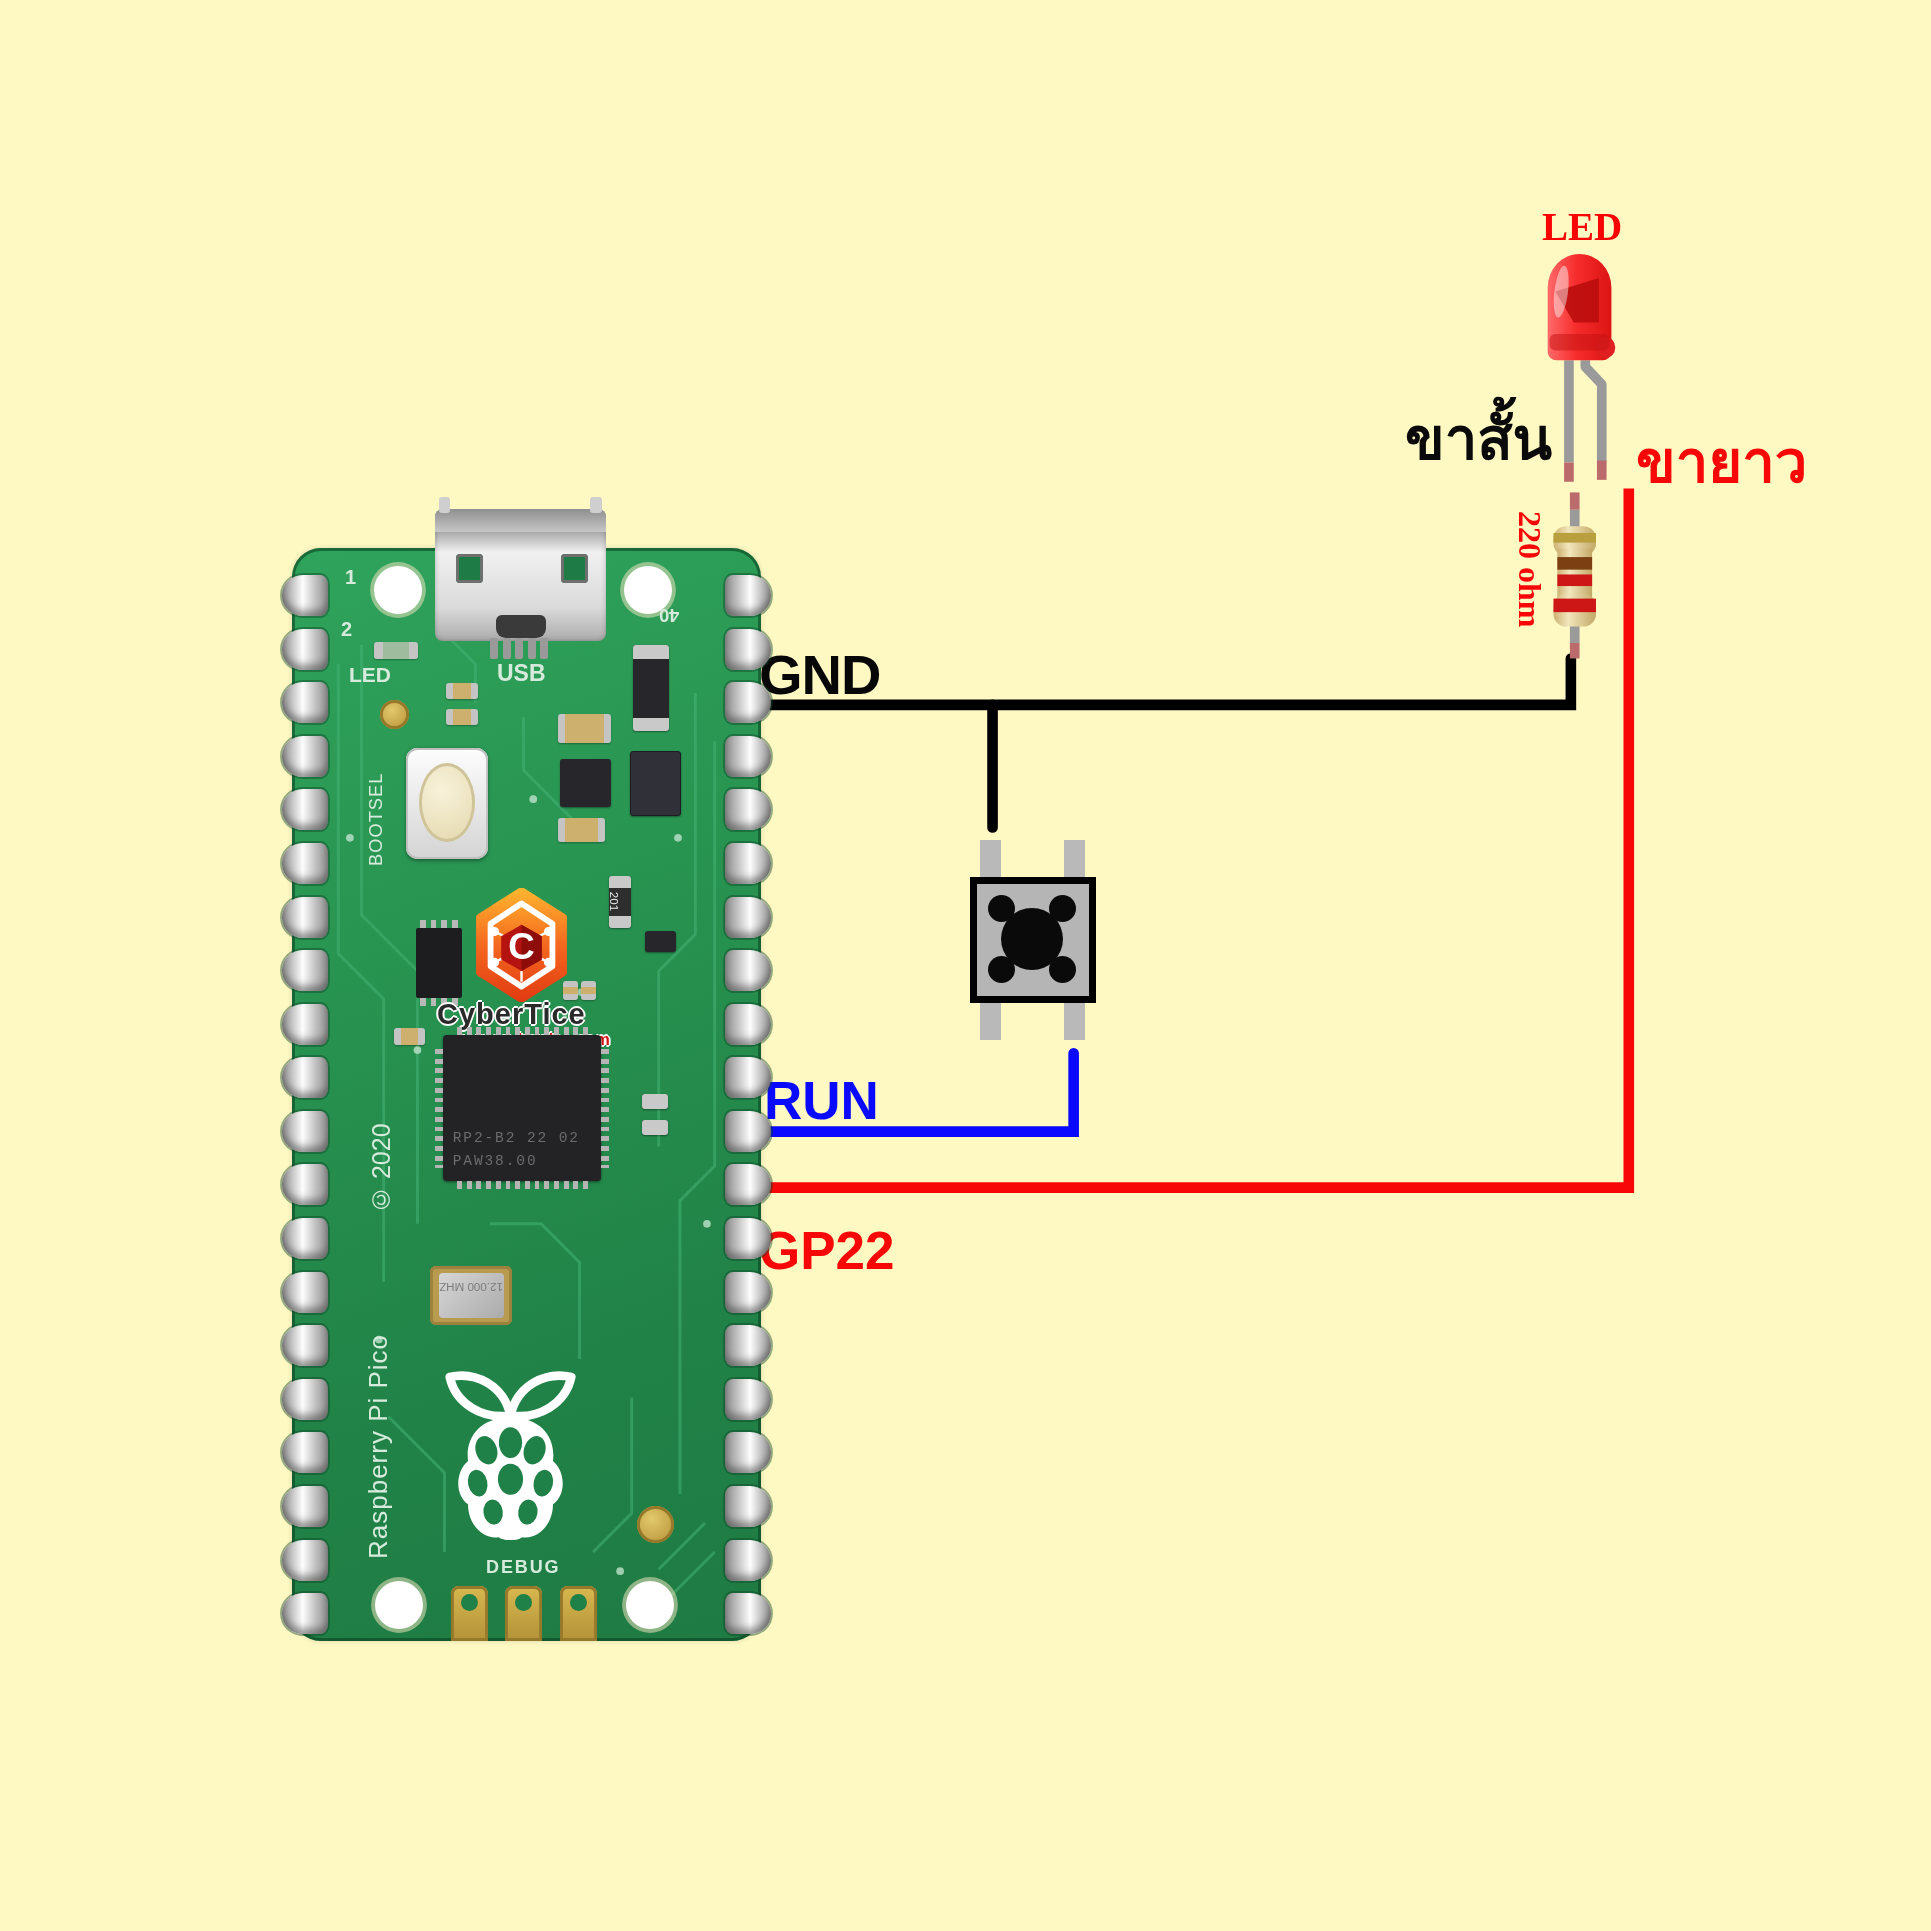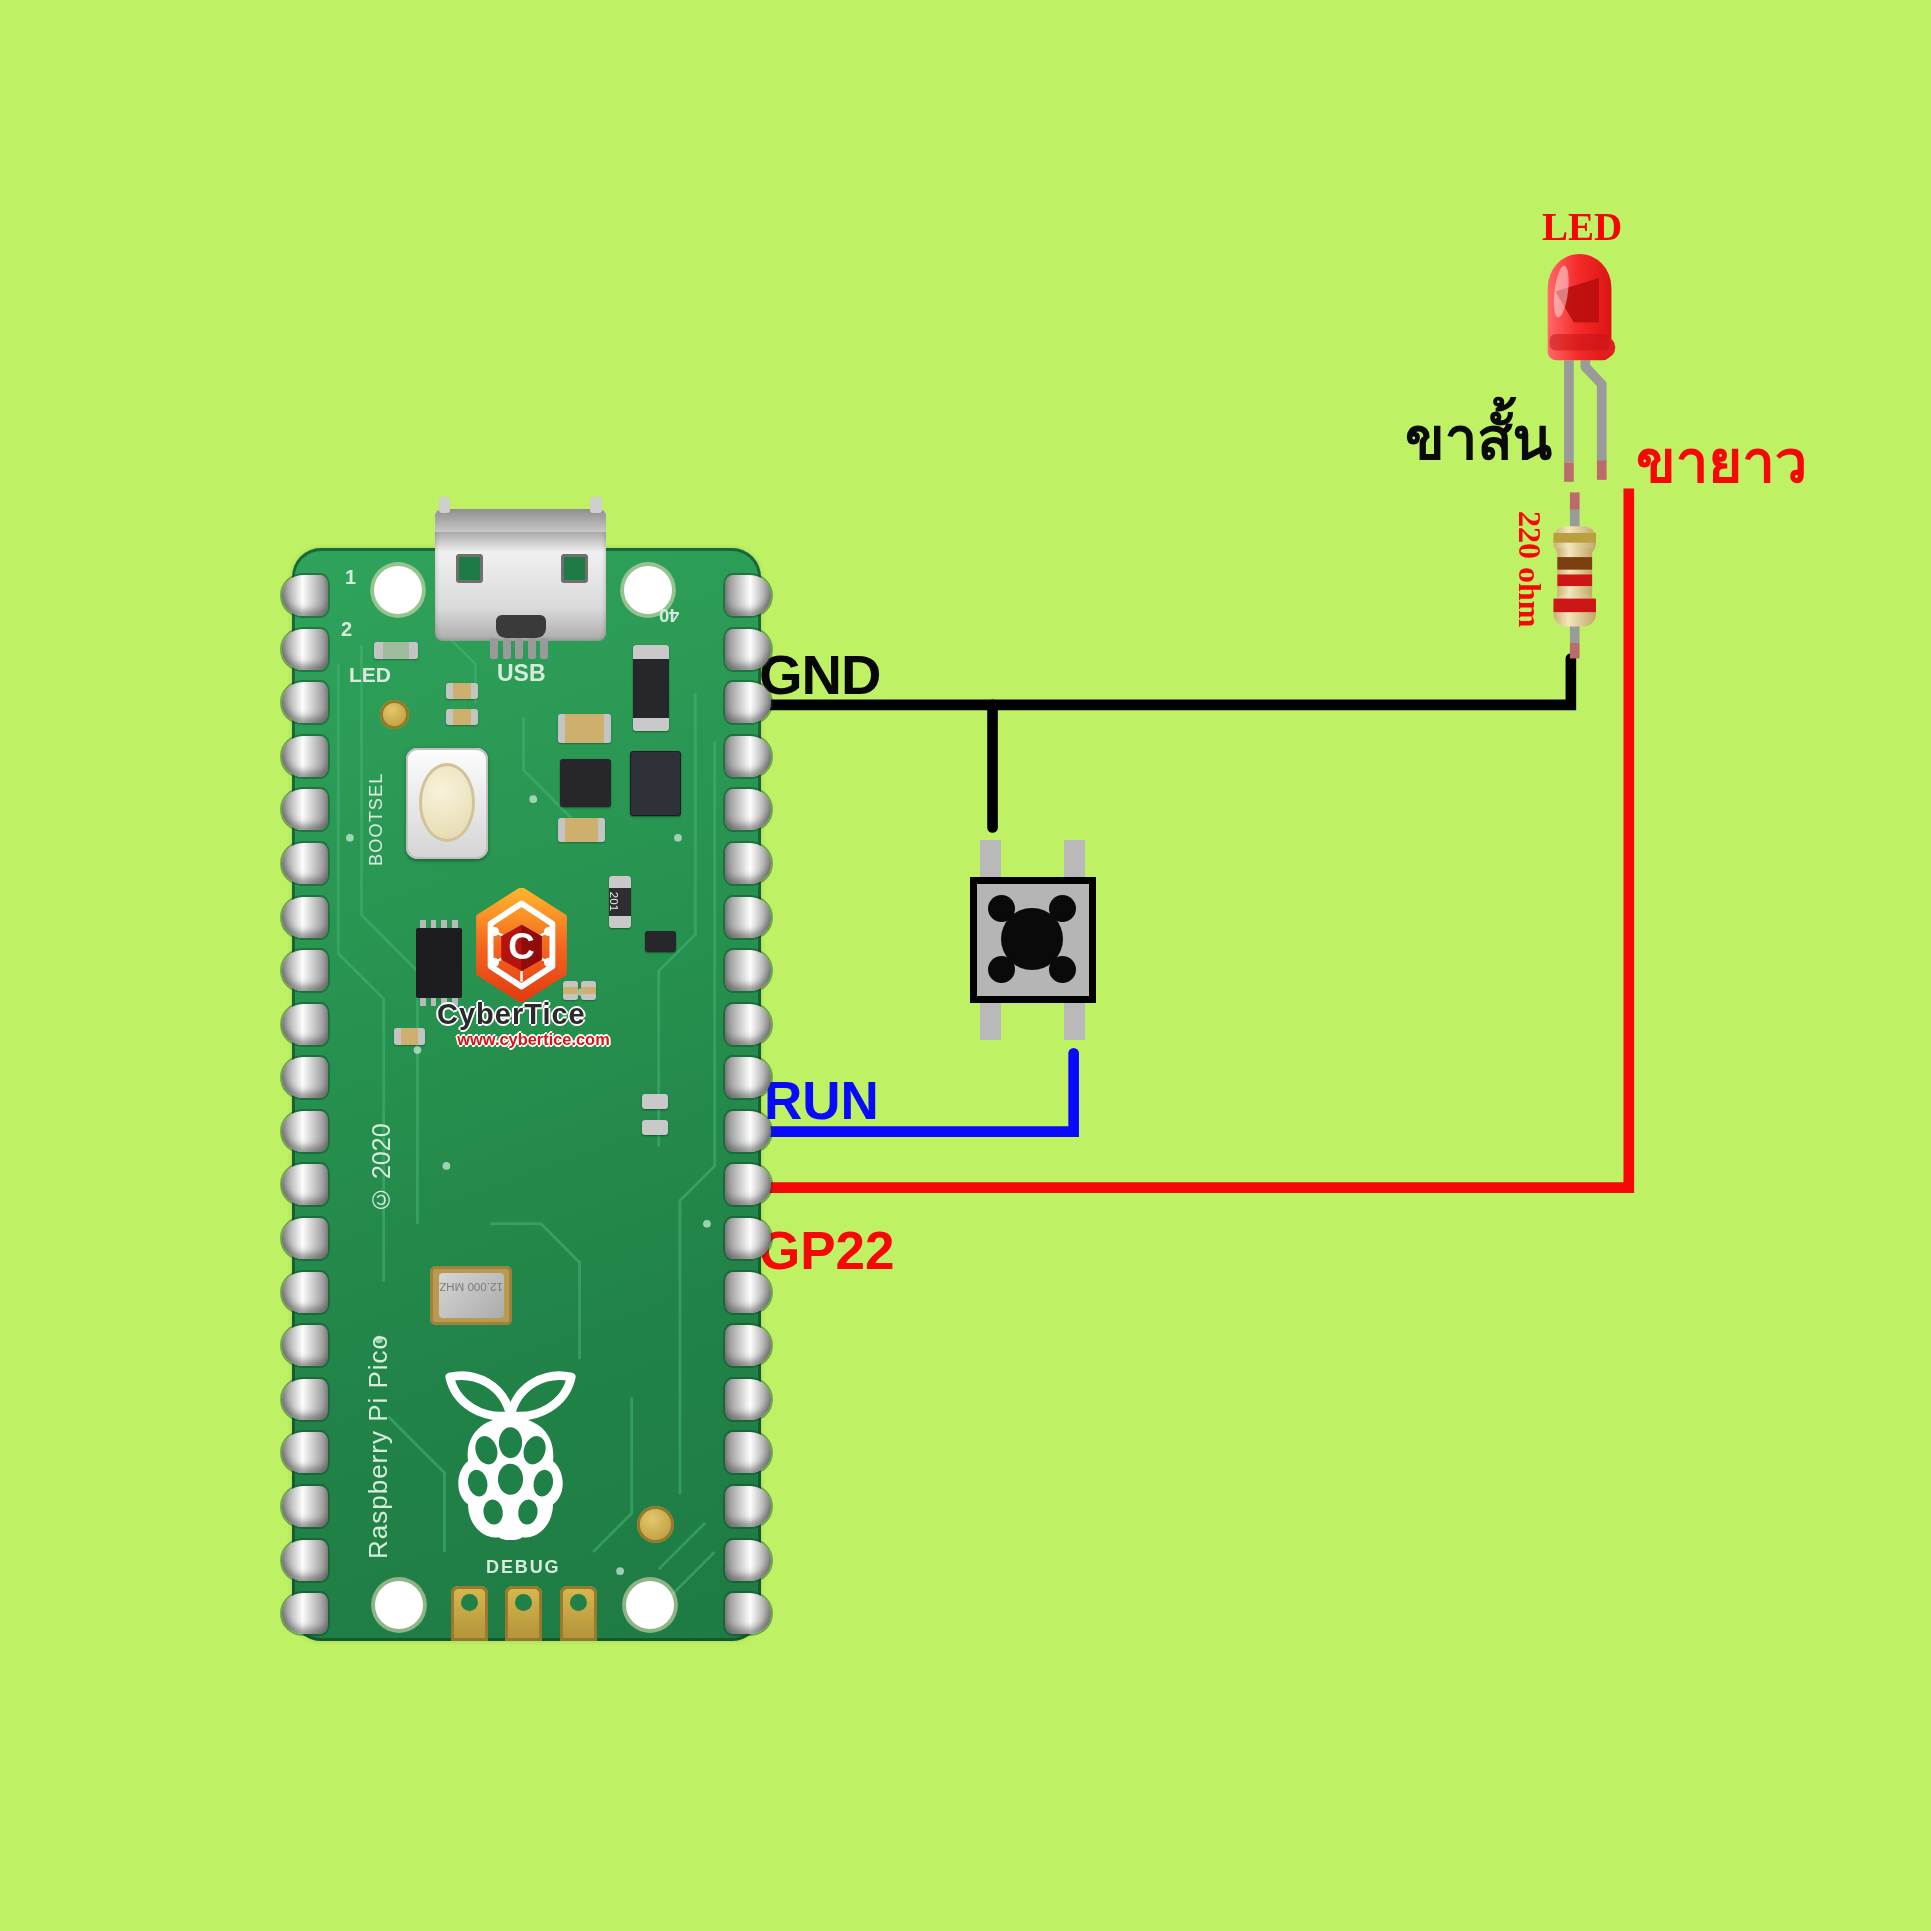--- a/index.html
+++ b/index.html
@@ -1,16 +1,16 @@
 <!DOCTYPE html>
 <html><head>
 <meta charset="utf-8">
 <style>
   html,body{margin:0;padding:0;background:#fff;}
-  .stage{position:relative;width:1931px;height:1931px;background:#bef264;overflow:hidden;
+  .stage{position:relative;width:1931px;height:1931px;background:#fef9c3;overflow:hidden;
          font-family:"Liberation Sans",sans-serif;}
 
   
   #wires{position:absolute;left:0;top:0;width:1931px;height:1931px;pointer-events:none;}
 
   
   .lbl{position:absolute;line-height:1;white-space:nowrap;}
   .lbl-gnd{left:759px;top:647px;font-size:56px;font-weight:600;color:#070707;letter-spacing:-1px;}
   .lbl-run{left:764px;top:1074px;font-size:53px;font-weight:600;color:#0909ff;}
   .lbl-gp22{left:759px;top:1197px;font-size:53px;font-weight:600;color:#f70707;margin-top:27px;}
@@ -343,20 +343,28 @@
           <circle cx="76" cy="77" r="3.5"></circle>
         <line x1="48" y1="86" x2="48" y2="97"></line>
       </g>
       <polygon points="48,38 69,50 69,74 48,86 27,74 27,50" fill="#b5130f"></polygon>
       <polygon points="48,38 69,50 69,74 48,86" fill="#8e0c0a"></polygon>
       <text x="48" y="74" text-anchor="middle" font-size="38" font-weight="bold" fill="#ffffff" font-family="Liberation Sans, sans-serif">C</text>
     </svg>
     <div class="ct-brand">CyberTice</div>
     <div class="ct-url">www.cybertice.com</div>
 
+    <div class="rp2">
+      <div class="pt"></div>
+        <div class="pb"></div>
+        <div class="pl"></div>
+        <div class="pr"></div>
+      <div class="mark" style="top:95px;">RP2-B2 22 02</div>
+      <div class="mark" style="top:118px;">PAW38.00</div>
+    </div>
 
     <div class="crystal">
       <div class="inner"></div>
       <div class="ctxt">12.000 MHZ</div>
     </div>
 
     <svg style="position:absolute;left:146px;top:800px;" width="145" height="193" viewBox="0 0 150 200">
       <g stroke="#ffffff" stroke-width="9" fill="none" stroke-linejoin="round">
         <path d="M75,70 C68,38 38,24 12,30 C18,58 46,74 75,70 Z"></path>
         <path d="M75,70 C82,38 112,24 138,30 C132,58 104,74 75,70 Z"></path>

